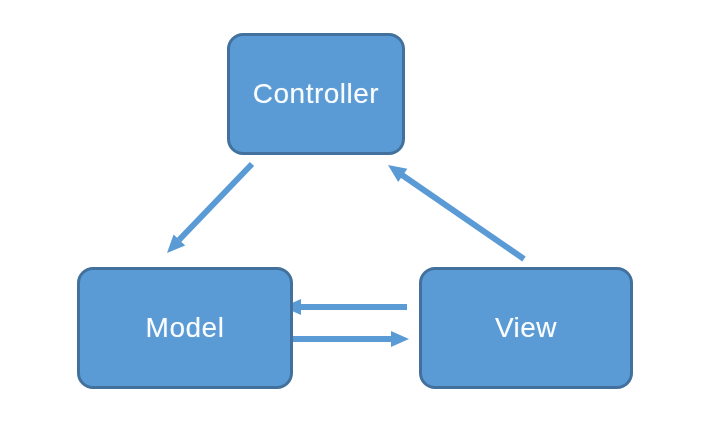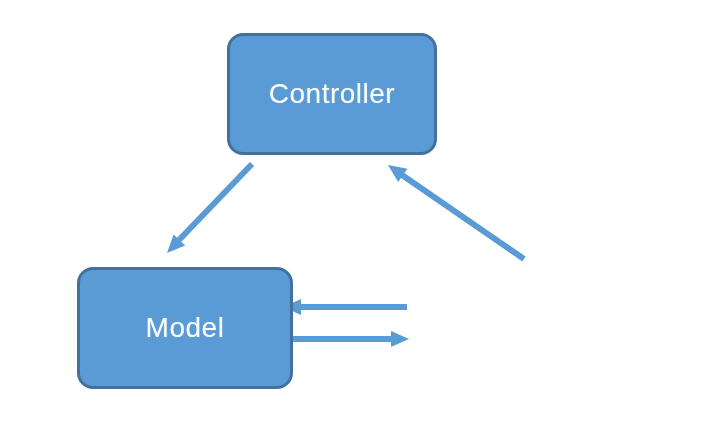--- a/index.html
+++ b/index.html
@@ -40,21 +40,21 @@
     align-items: center;
     justify-content: center;
   }
   .node-label {
     color: var(--node-text, #fafdff);
     font-size: 28px;
     letter-spacing: 0.5px;
     text-shadow: 0 0 1px rgba(255,255,255,0.4);
     user-select: none;
   }
-  .node-controller { left: 227px; top: 33px;  width: 210px; height: 122px; }
+  .node-controller { left: 227px; top: 33px;  width: 178px; height: 122px; }
   .node-model      { left: 77px;  top: 267px; width: 216px; height: 122px; }
   .node-view       { left: 419px; top: 267px; width: 214px; height: 122px; }
 </style>
 </head>
 <body>
 
 <div class="canvas">
 
   <svg class="arrow-layer" width="706" height="422" viewBox="0 0 706 422" xmlns="http://www.w3.org/2000/svg">
 
@@ -80,14 +80,17 @@
   </svg>
 
   <div class="node node-controller">
     <span class="node-label">Controller</span>
   </div>
 
   <div class="node node-model">
     <span class="node-label">Model</span>
   </div>
 
+  <div class="node node-view">
+    <span class="node-label">View</span>
+  </div>
 
 </div>
 
 </body></html>

